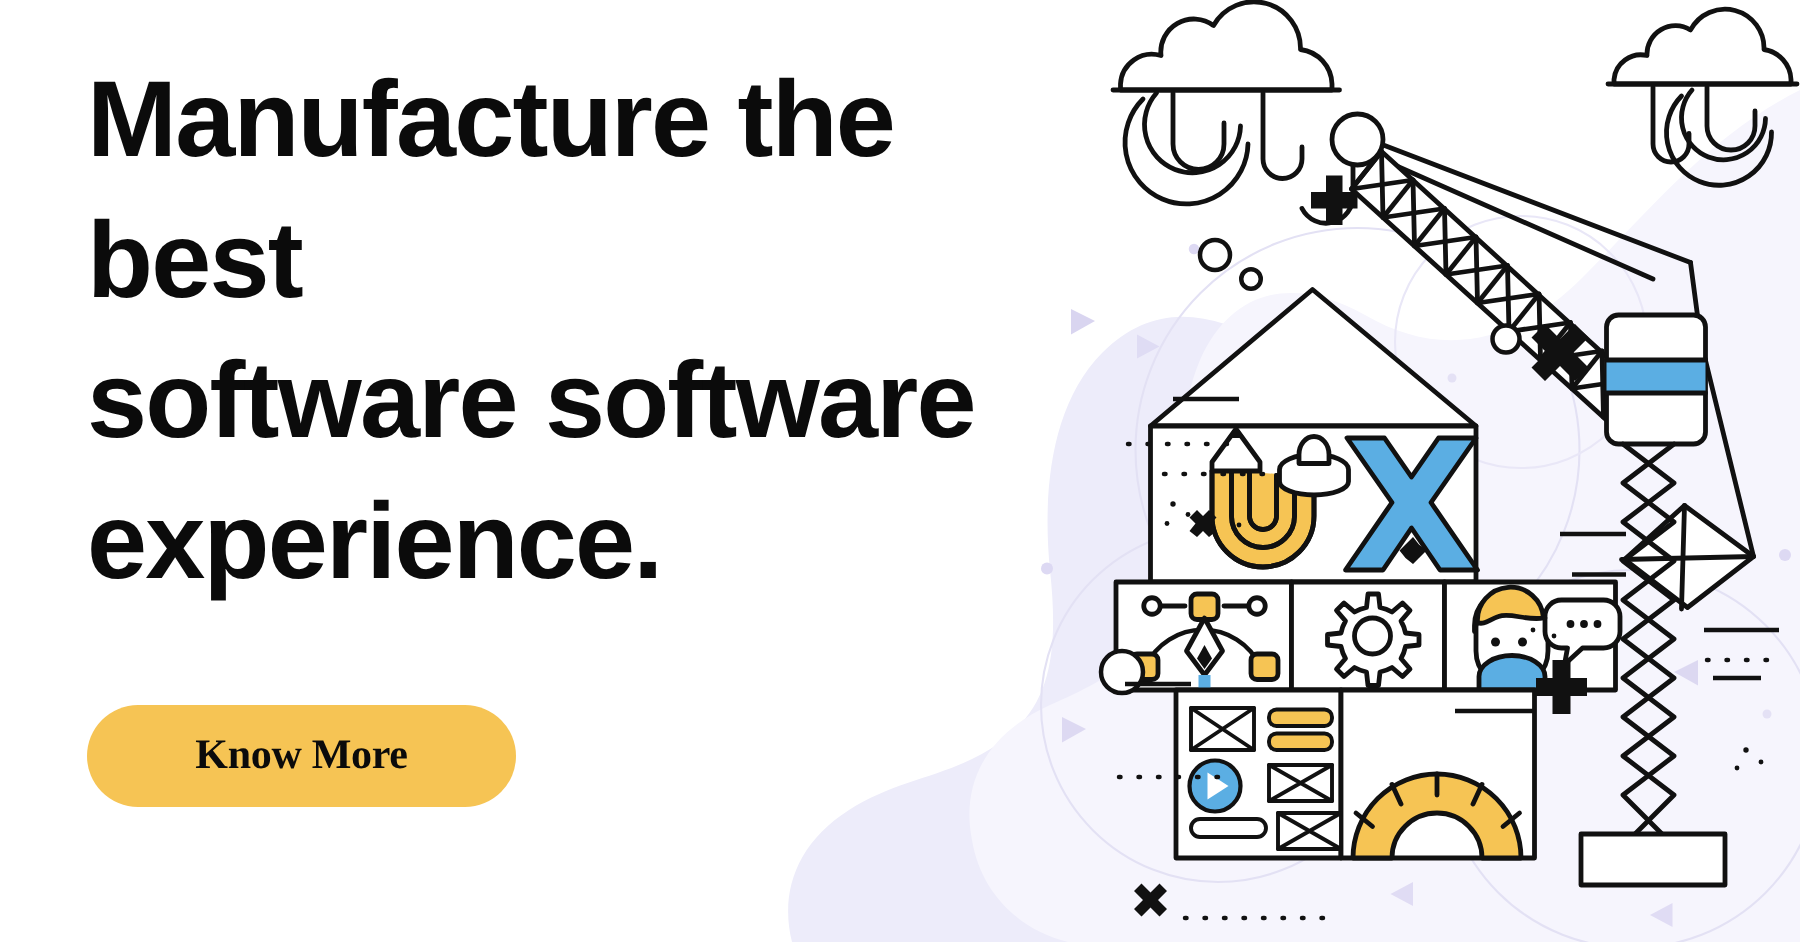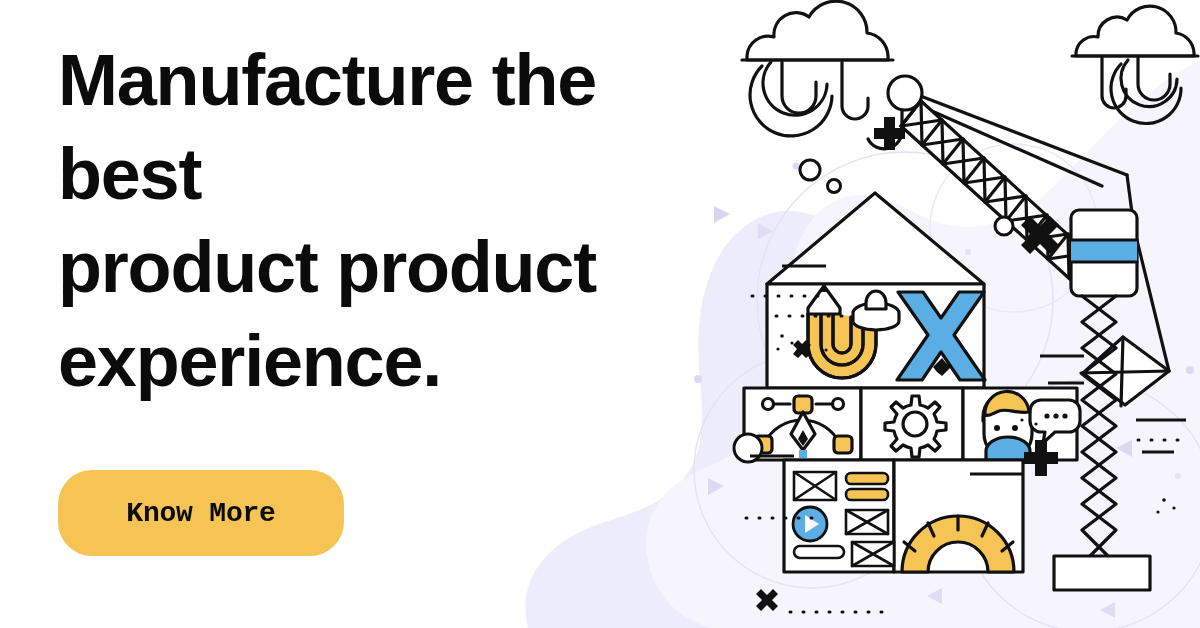--- a/index.html
+++ b/index.html
@@ -41,27 +41,27 @@
   .cta-wrap{
     position:absolute;
     left:58px;top:470px;
     z-index:5;
   }
   .cta{
     display:inline-flex;
     align-items:center;
     justify-content:center;
     min-width:286px;
-    height:86px;
+    height:68px;
     padding:0 30px;
     border:none;
     border-radius:34px;
     background:#F6C454;
     color:#0b0b0b;
-    font-family:Liberation Mono, monospace;
+    font-family:Liberation Serif, serif;
     font-weight:700;
     font-size:28px;
     letter-spacing:-0.2px;
     cursor:pointer;
   }
   
   .illustration{
     position:absolute;
     right:0;top:0;
     width:470px;height:628px;
@@ -124,21 +124,21 @@
       <path d="M758,223 l15,8 -15,8 Z" fill="#DFDCF4"></path>
       <path d="M708,478 l16,8 -16,9 Z" fill="#DDD9F2"></path>
       <path d="M1132,440 l-16,8 16,9 Z" fill="#DCD8F1"></path>
       <path d="M1115,602 l-15,8 15,8 Z" fill="#E0DCF4"></path>
       <path d="M942,588 l-15,8 15,8 Z" fill="#E0DCF4"></path>
     </svg>
   </div>
 
   <div class="copy">
     <h1 class="headline">Manufacture the best
-product product
+software software
 experience.</h1>
   </div>
 
   <div class="cta-wrap">
     <button class="cta">Know More</button>
   </div>
 
   <div class="illustration">
     <svg width="470" height="628" viewBox="0 0 470 628" xmlns="http://www.w3.org/2000/svg">
       <g fill="none" stroke="#111111" stroke-width="3.2" stroke-linecap="round" stroke-linejoin="round">

